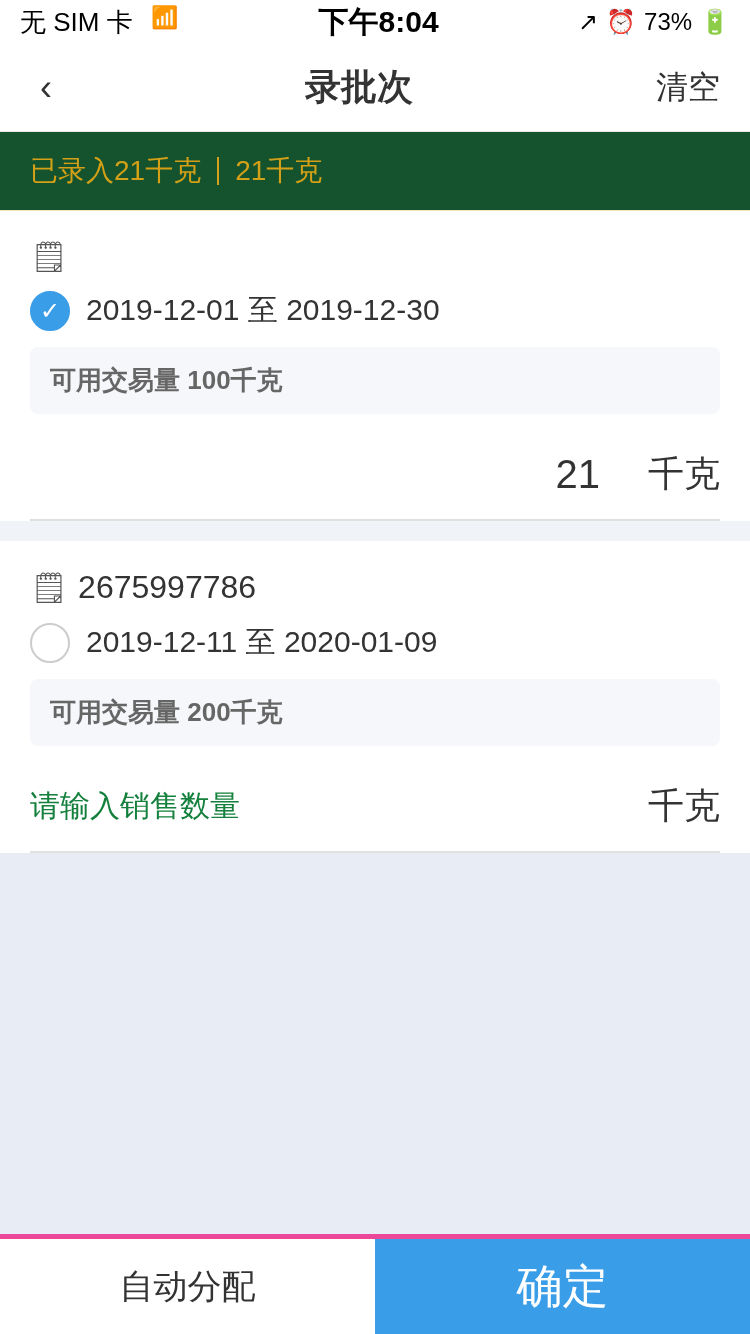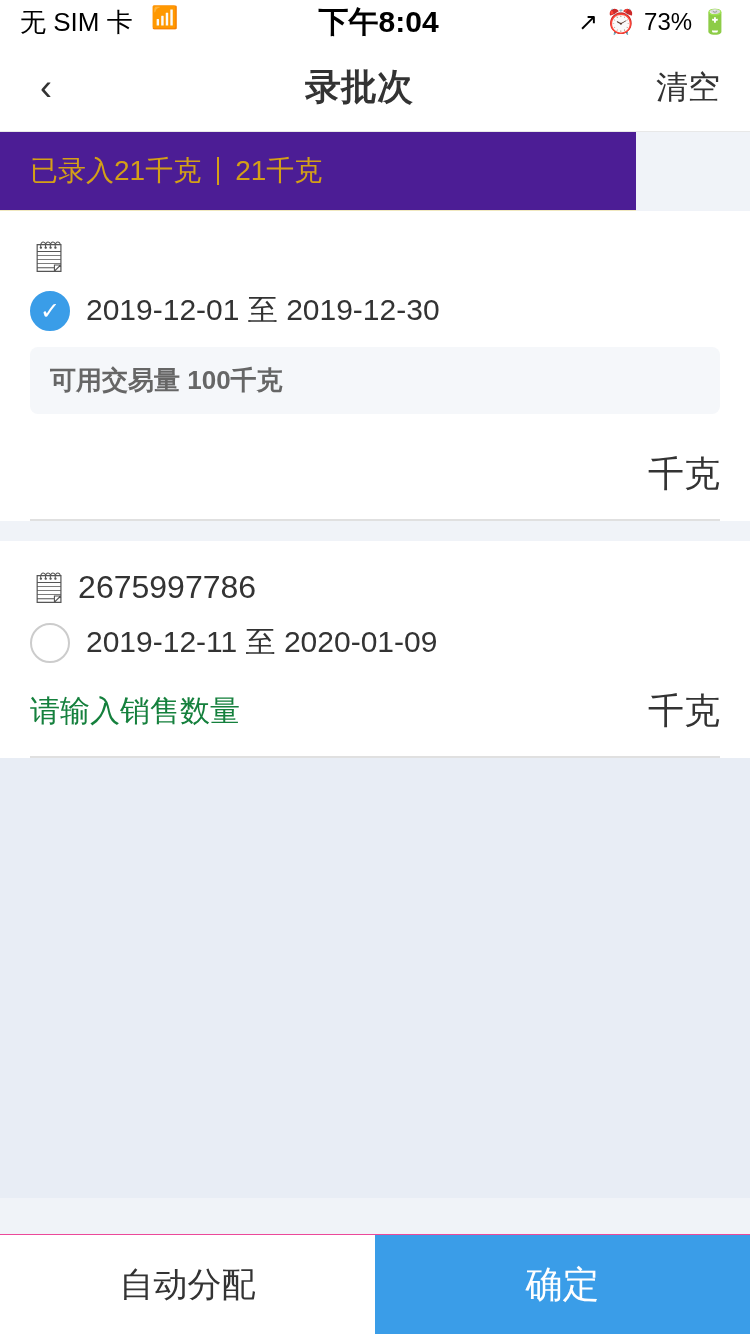--- a/index.html
+++ b/index.html
@@ -65,22 +65,22 @@
       color: #333;
     }
     .nav-action {
       font-size: 32px;
       color: #333;
       cursor: pointer;
     }
 
     
     .summary-banner {
-      width: 636px;
-      background: #4c1d95;
+      width: 750px;
+      background: #14532d;
       padding: 20px 30px;
       display: flex;
       align-items: center;
       gap: 16px;
       border-bottom: 1px solid #f0e8c0;
     }
     .summary-text {
       font-size: 28px;
       color: #d4a017;
     }
@@ -195,39 +195,39 @@
     }
 
     
     .footer {
       position: fixed;
       bottom: 0;
       width: 750px;
       height: 100px;
       display: flex;
       background: #5eead4;
-      border-top: 1px solid #ec4899;
+      border-top: 5px solid #ec4899;
     }
     .footer-btn-auto {
       flex: 1;
       display: flex;
       align-items: center;
       justify-content: center;
       font-size: 34px;
       color: #333;
       background: #fff;
       cursor: pointer;
       border: none;
     }
     .footer-btn-confirm {
       flex: 1;
       display: flex;
       align-items: center;
       justify-content: center;
-      font-size: 37px;
+      font-size: 46px;
       color: #fff;
       background: #3a9de8;
       cursor: pointer;
       border: none;
     }
   </style>
 </head>
 <body>
 
 <div class="status-bar">
@@ -261,37 +261,39 @@
     <span class="batch-id-icon">🗒</span>
   </div>
   <div class="batch-date-row">
     <div class="radio-btn selected">
       <span class="radio-check">✓</span>
     </div>
     <span class="batch-date">2019-12-01 至 2019-12-30</span>
   </div>
   <div class="batch-availability">可用交易量 100千克</div>
   <div class="quantity-row">
+    <input class="quantity-input" type="text" value="21" style="">
     <span class="quantity-unit">千克</span>
   </div>
   <div class="quantity-divider"></div>
 </div>
 
 <div class="section-gap"></div>
 
 <div class="batch-card">
   <div class="batch-header">
     <span class="batch-id-icon">🗒</span>
     <span class="batch-id">2675997786</span>
   </div>
   <div class="batch-date-row">
     <div class="radio-btn">
     </div>
     <span class="batch-date">2019-12-11 至 2020-01-09</span>
   </div>
+  <div class="batch-availability">可用交易量 200千克</div>
   <div class="quantity-row">
     <span class="quantity-placeholder">请输入销售数量</span>
     <span class="quantity-unit">千克</span>
   </div>
   <div class="quantity-divider"></div>
 </div>
 
 <div style="height: 440px; background: #e8edf5;"></div>
 
 <div class="footer">

